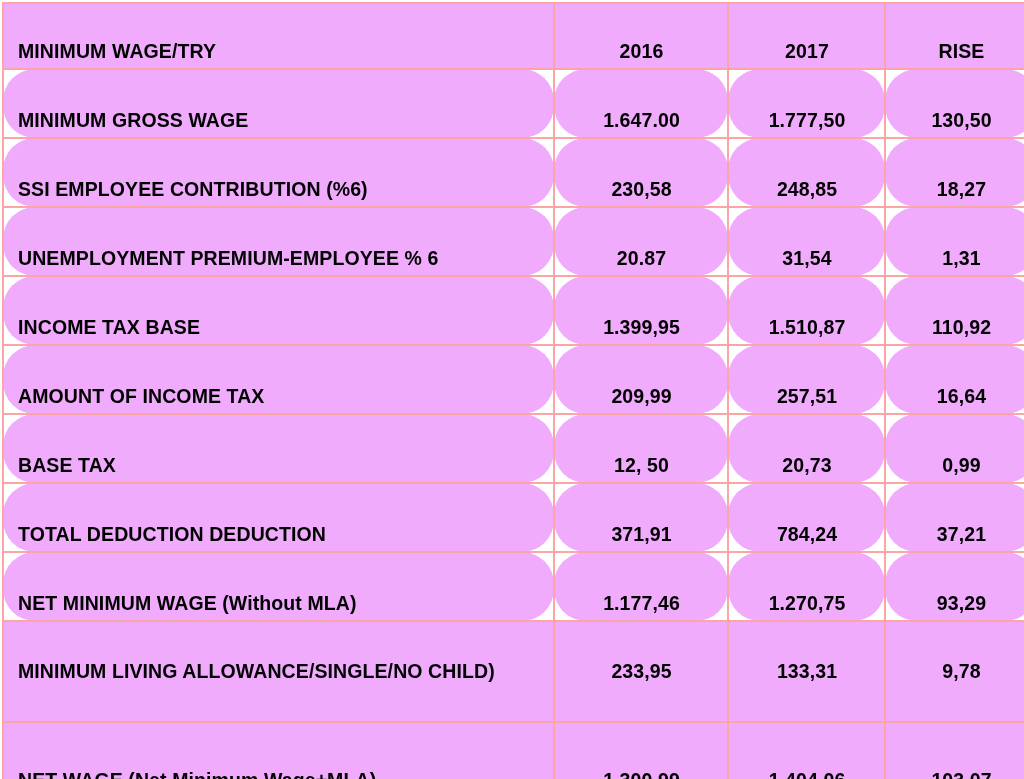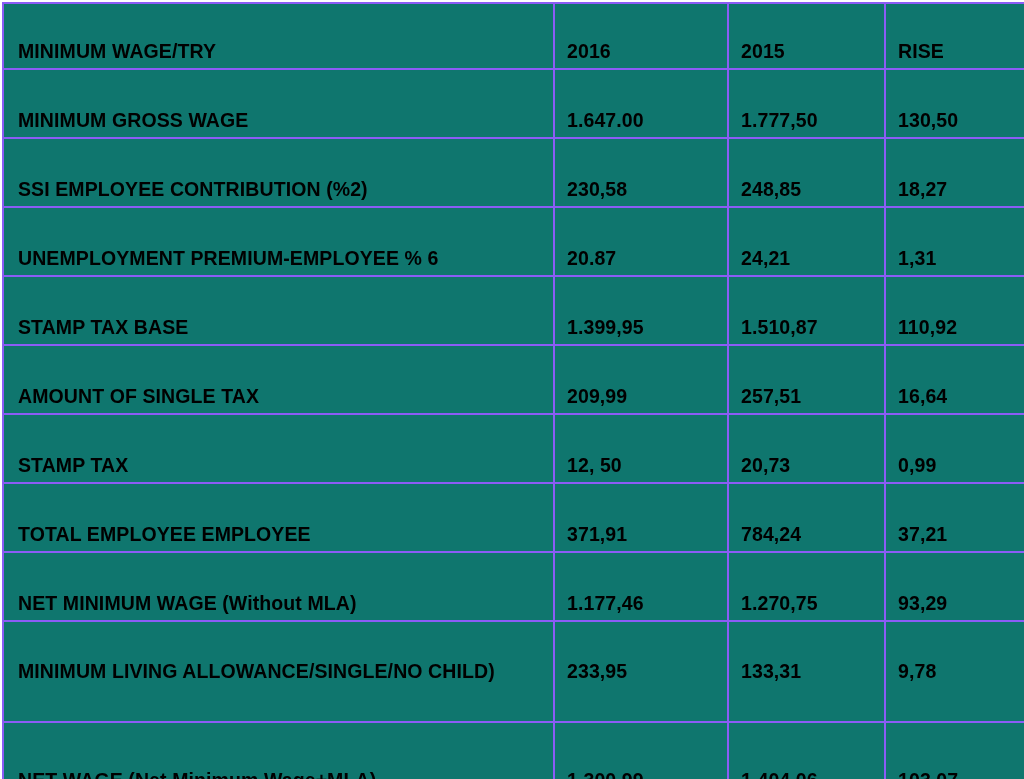--- a/index.html
+++ b/index.html
@@ -28,44 +28,44 @@
     margin-left: 2px;
     margin-top: 2px;
   }
 
   table.wage-table col.c-label { width: 551px; }
   table.wage-table col.c-2016  { width: 174px; }
   table.wage-table col.c-2017  { width: 157px; }
   table.wage-table col.c-rise  { width: 152px; }
 
   table.wage-table td {
-    border: 2px solid #8b5cf6;
+    border: 2px solid #fca5a5;
     padding: 0 16px 4px 12px;
     font-size: 19.5px;
     font-weight: bold;
     color: #000000;
     line-height: 1.28;
     vertical-align: bottom;
-    background: #0f766e;
+    background: #f0abfc;
     letter-spacing: 0.1px;
     white-space: nowrap;
   }
 
   table.wage-table td.label {
     text-align: left;
     padding-left: 14px;
   }
 
   table.wage-table td.num {
-    text-align: left;
+    text-align: center;
     padding-right: 11px;
   }
 
   
-  tr.row-std td { height: 63px; }
+  tr.row-std td { height: 63px; border-radius: 32px; }
 
   
   tr.row-head td { height: 60px; }
 
   
   tr.row-tall td { height: 99px; }
   tr.row-tall td.label {
     white-space: normal;
     vertical-align: middle;
     line-height: 1.75;
@@ -89,68 +89,68 @@
       <col class="c-label">
       <col class="c-2016">
       <col class="c-2017">
       <col class="c-rise">
     </colgroup>
     <tbody>
 
       <tr class="row-head">
         <td class="label">MINIMUM WAGE/TRY</td>
         <td class="num">2016</td>
-        <td class="num">2015</td>
+        <td class="num">2017</td>
         <td class="num">RISE</td>
       </tr>
 
       <tr class="row-std">
         <td class="label">MINIMUM GROSS WAGE</td>
         <td class="num">1.647.00</td>
         <td class="num">1.777,50</td>
         <td class="num">130,50</td>
       </tr>
 
       <tr class="row-std">
-        <td class="label">SSI EMPLOYEE CONTRIBUTION (%2)</td>
+        <td class="label">SSI EMPLOYEE CONTRIBUTION (%6)</td>
         <td class="num">230,58</td>
         <td class="num">248,85</td>
         <td class="num">18,27</td>
       </tr>
 
       <tr class="row-std">
         <td class="label">UNEMPLOYMENT PREMIUM-EMPLOYEE % 6</td>
         <td class="num">20.87</td>
-        <td class="num">24,21</td>
+        <td class="num">31,54</td>
         <td class="num">1,31</td>
       </tr>
 
       <tr class="row-std">
-        <td class="label">STAMP TAX BASE</td>
+        <td class="label">INCOME TAX BASE</td>
         <td class="num">1.399,95</td>
         <td class="num">1.510,87</td>
         <td class="num">110,92</td>
       </tr>
 
       <tr class="row-std">
-        <td class="label">AMOUNT OF SINGLE TAX</td>
+        <td class="label">AMOUNT OF INCOME TAX</td>
         <td class="num">209,99</td>
         <td class="num">257,51</td>
         <td class="num">16,64</td>
       </tr>
 
       <tr class="row-std">
-        <td class="label">STAMP TAX</td>
+        <td class="label">BASE TAX</td>
         <td class="num">12, 50</td>
         <td class="num">20,73</td>
         <td class="num">0,99</td>
       </tr>
 
       <tr class="row-std">
-        <td class="label">TOTAL EMPLOYEE EMPLOYEE</td>
+        <td class="label">TOTAL DEDUCTION DEDUCTION</td>
         <td class="num">371,91</td>
         <td class="num">784,24</td>
         <td class="num">37,21</td>
       </tr>
 
       <tr class="row-std">
         <td class="label">NET MINIMUM WAGE (Without MLA)</td>
         <td class="num">1.177,46</td>
         <td class="num">1.270,75</td>
         <td class="num">93,29</td>

